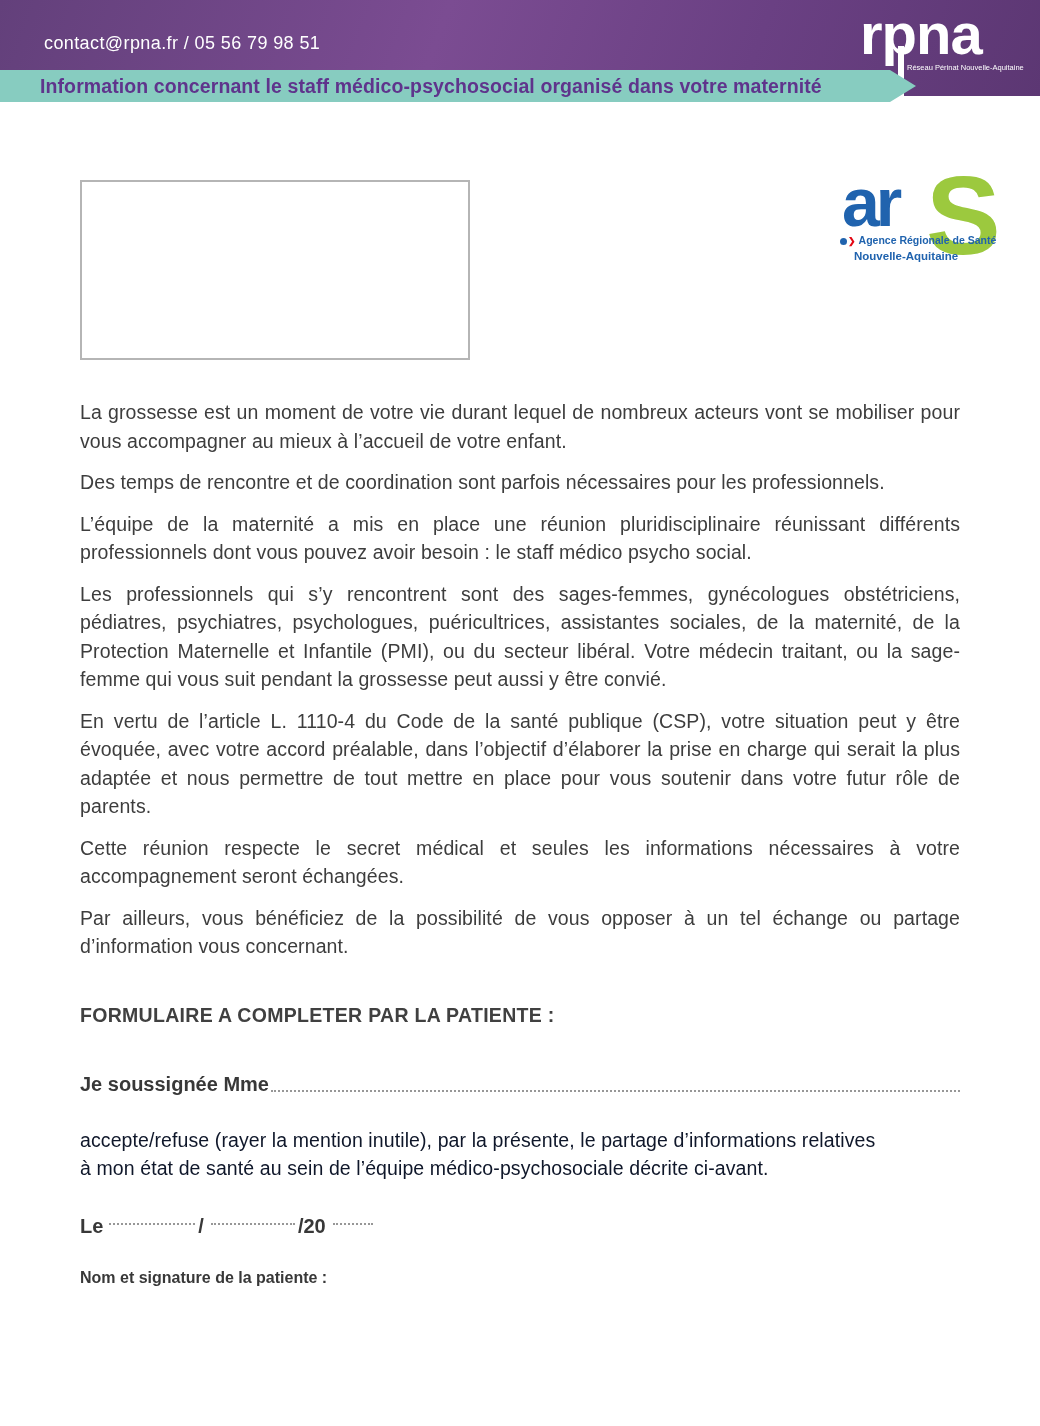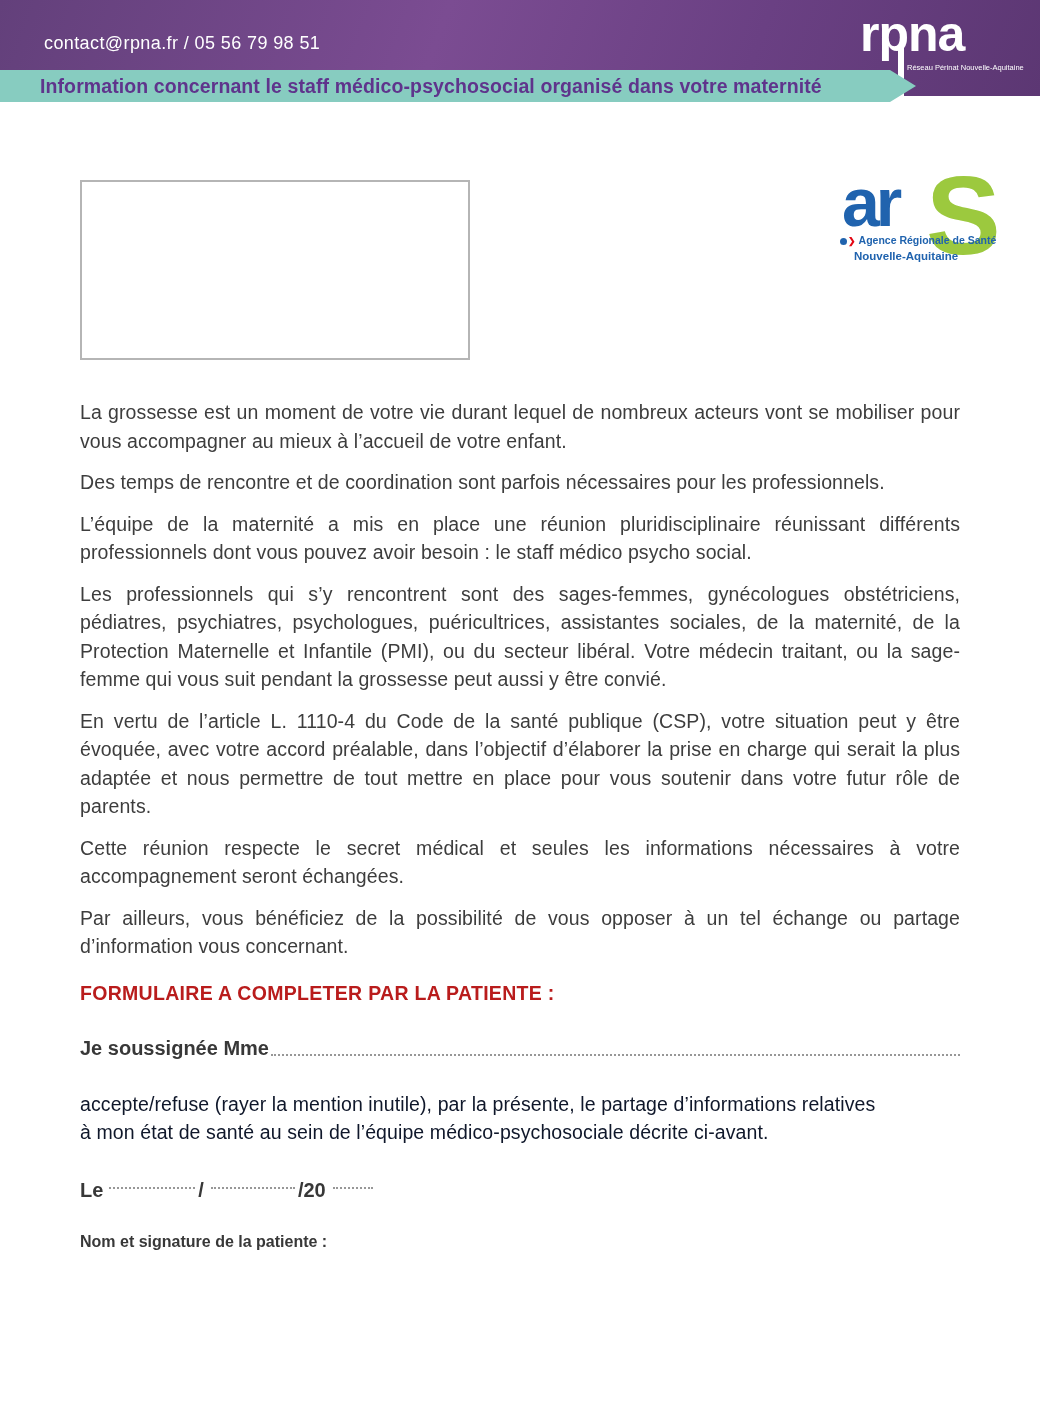--- a/index.html
+++ b/index.html
@@ -8,21 +8,21 @@
   
   .purple-band {
     position:absolute; left:0; top:0; width:1040px; height:96px;
     background: linear-gradient(110deg, #63407b 0%, #7b4c92 42%, #6a4083 72%, #5c3773 100%);
   }
   .contact {
     position:absolute; left:44px; top:33px;
     color:#ffffff; font-size:18px; font-weight:400; letter-spacing:0.4px;
   }
   .rpna-logo { position:absolute; left:860px; top:8px; width:150px; height:88px; color:#fff; }
-  .rpna-text { font-size:50px; font-weight:700; letter-spacing:-1px; line-height:52px; }
+  .rpna-text { font-size:58px; font-weight:700; letter-spacing:-1px; line-height:52px; }
   .rpna-stem { position:absolute; left:38px; top:38px; width:6px; height:50px; background:#ffffff; }
   .rpna-tagline { position:absolute; left:47px; top:55px; font-size:7.5px; white-space:nowrap; color:#ffffff; }
 
   .teal-banner {
     position:absolute; left:0; top:70px; width:916px; height:32px;
     background:#87ccc0;
     clip-path: polygon(0 0, calc(100% - 26px) 0, 100% 50%, calc(100% - 26px) 100%, 0 100%);
     display:flex; align-items:center; padding-left:40px;
   }
   .teal-banner span { color:#5f348c; font-size:19.5px; font-weight:700; letter-spacing:0.1px; }
@@ -41,23 +41,23 @@
   .ars-chev { color:#e30613; font-size:9px; vertical-align:middle; margin-right:3px; }
 
   
   .content { position:absolute; left:80px; top:398px; width:880px; color:#3d3d3d; }
   .content p {
     font-size:19.5px; line-height:28.5px; text-align:justify;
     margin-bottom:13px; letter-spacing:0.1px;
   }
   .accept-text { width:810px; text-align:left !important; }
 
-  .form-heading { margin-top:21px; font-size:19.5px; font-weight:700; letter-spacing:0.3px; color:#b91c1c; }
+  .form-heading { margin-top:43px; font-size:19.5px; font-weight:700; letter-spacing:0.3px; color:#404040; }
 
-  .soussignee-row { display:flex; align-items:flex-end; margin-top:32px; }
+  .soussignee-row { display:flex; align-items:flex-end; margin-top:46px; }
   .soussignee-row .label { font-size:20px; font-weight:700; color:#383838; white-space:nowrap; }
   .leader { flex:1; border-bottom:2px dotted #979797; margin-bottom:4px; margin-left:2px; height:1px; }
 
   .accept-text { margin-top:30px; font-size:20px; font-weight:400; line-height:29px; color:#0f172a; }
 
   .date-row { margin-top:32px; font-size:20px; font-weight:700; color:#383838; display:flex; align-items:center; }
   .blank { display:inline-block; border-bottom:2px dotted #979797; margin:0 2px 4px 6px; height:1px; }
   .blank.day { width:86px; }
   .blank.month { width:84px; }
   .blank.year { width:40px; }

